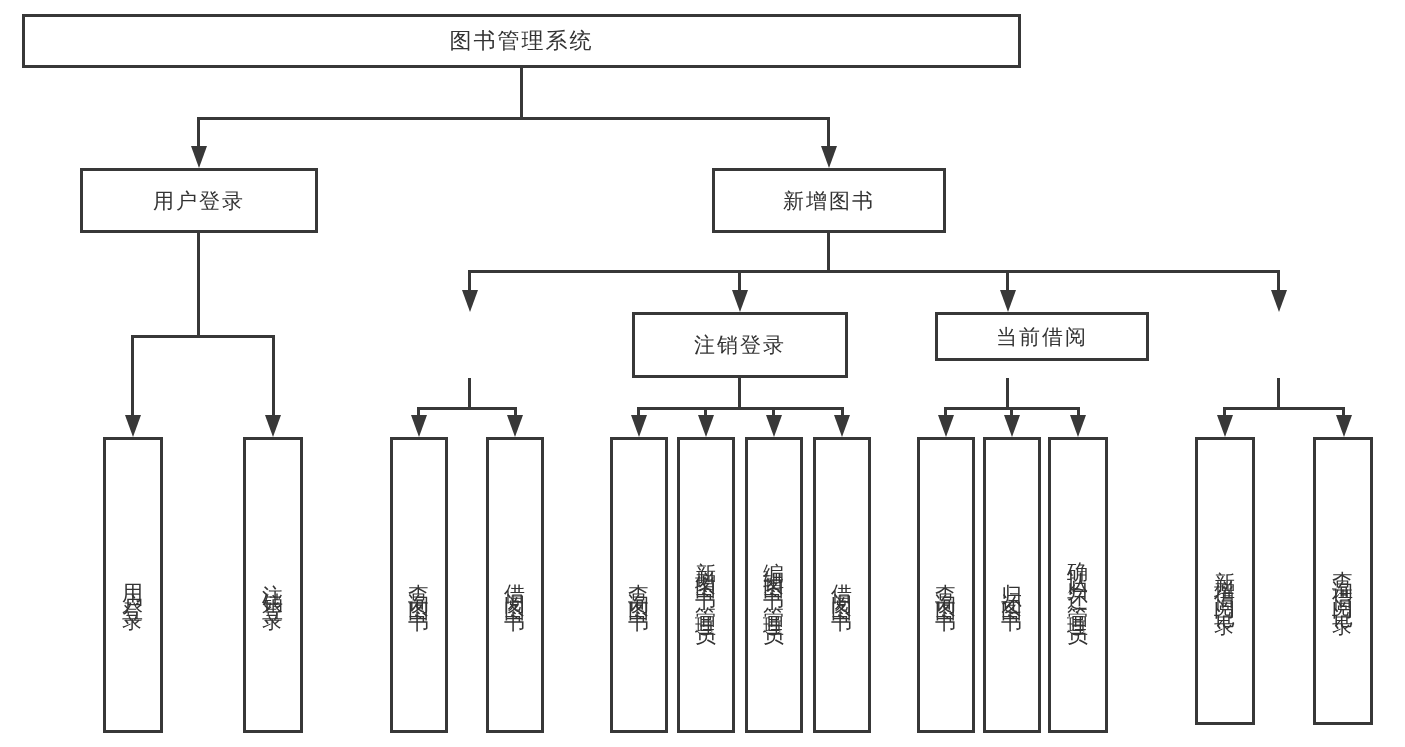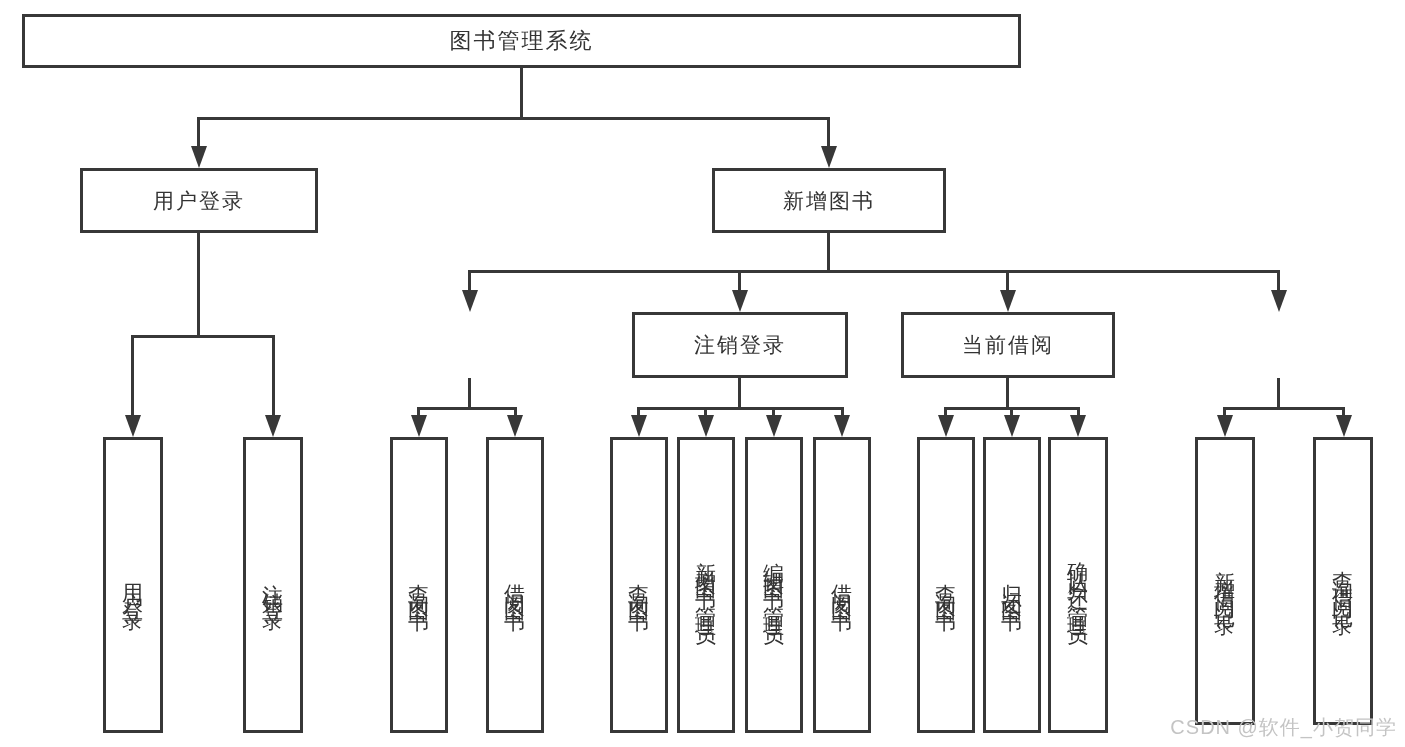--- a/index.html
+++ b/index.html
@@ -84,21 +84,21 @@
   <div class="node" style="left:80px; top:168px; width:238px; height:65px;">
     <span class="lbl">用户登录</span>
   </div>
   <div class="node" style="left:712px; top:168px; width:234px; height:65px;">
     <span class="lbl">新增图书</span>
   </div>
 
   <div class="node" style="left:632px; top:312px; width:216px; height:66px;">
     <span class="lbl">注销登录</span>
   </div>
-  <div class="node" style="left:901px; top:312px; width:214px; height:66px;">
+  <div class="node" style="left:935px; top:312px; width:214px; height:49px;">
     <span class="lbl">当前借阅</span>
   </div>
 
   <div class="node vnode" style="left:103px; top:437px; width:60px; height:296px;">
     <span class="lbl">用户登录</span>
   </div>
   <div class="node vnode" style="left:243px; top:437px; width:60px; height:296px;">
     <span class="lbl">注销登录</span>
   </div>
   <div class="node vnode" style="left:390px; top:437px; width:58px; height:296px;">
@@ -201,15 +201,14 @@
 
   <div>
     <div class="vline" style="left:1277px; top:378px; height:32px;"></div>
     <div class="hline" style="left:1223px; top:407px; width:122px;"></div>
     <div class="vline" style="left:1223px; top:407px; height:10px;"></div>
     <div class="vline" style="left:1342px; top:407px; height:10px;"></div>
     <div class="arrow" style="left:1217px; top:415px;"></div>
     <div class="arrow" style="left:1336px; top:415px;"></div>
   </div>
 
-  <div class="watermark">CSDN @软件_小贺同学</div>
 
 </div>
 
 </body></html>

